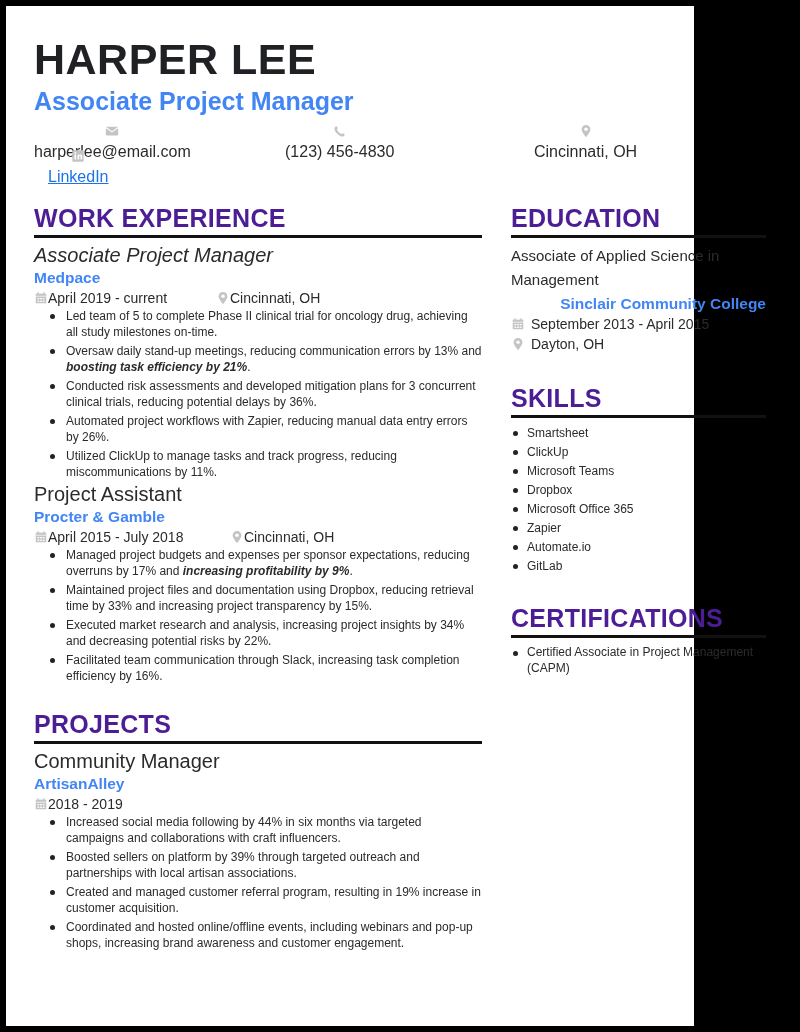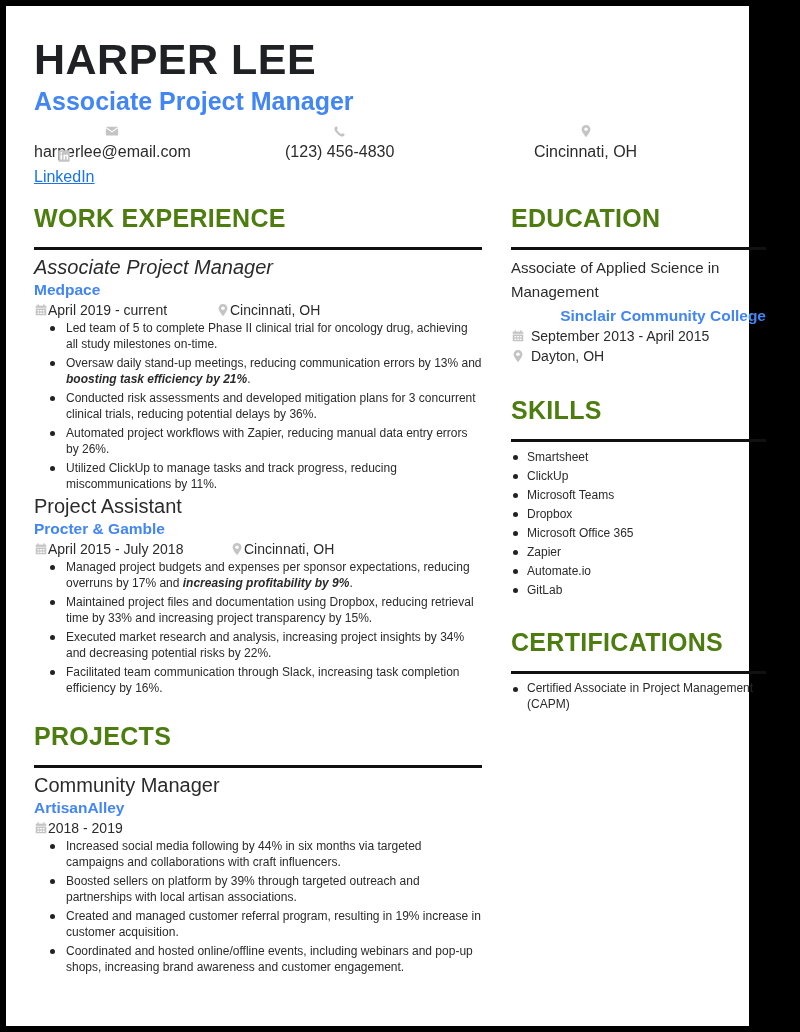--- a/index.html
+++ b/index.html
@@ -1,37 +1,37 @@
 <!DOCTYPE html>
 <html><head>
   <meta charset="utf-8">
   <style>
     * { box-sizing: border-box; margin: 0; padding: 0; }
     html, body { width: 800px; height: 1032px; background: #000; overflow: hidden; }
     body { font-family: "Liberation Sans", "DejaVu Sans", sans-serif; color: #2b2b2b; }
     .page {
-      position: absolute; left: 6px; top: 6px; width: 743px; height: 1020px;
+      position: absolute; left: 6px; top: 6px; width: 688px; height: 1020px;
       background: #ffffff;
     }
     .abs { position: absolute; }
     .name {
       left: 28px; top: 32px; font-size: 43px; font-weight: 900; letter-spacing: 0.5px;
       color: #1f2124; font-family: "Liberation Sans", sans-serif; line-height: 1;
     }
     .title {
       left: 28px; top: 83px; font-size: 25px; font-weight: 700; color: #4285f4; line-height: 1;
     }
     .contact { font-size: 16px; color: #2b2b2b; display: flex; align-items: center; gap: 6px; line-height: 1; flex-direction: column; }
     .contact a { color: #1a73e8; text-decoration: underline; }
     .icon { width: 14px; height: 14px; display: inline-block; flex: 0 0 auto; }
     .icon svg { width: 100%; height: 100%; display: block; }
 
     .section-title {
-      font-size: 25px; font-weight: 900; color: #4d7c0f; letter-spacing: 0.3px; line-height: 1;
-      padding-bottom: 16px; border-bottom: 3px solid #111; margin-bottom: 6px;
+      font-size: 25px; font-weight: 900; color: #4c1d95; letter-spacing: 0.3px; line-height: 1;
+      padding-bottom: 4px; border-bottom: 3px solid #111; margin-bottom: 6px;
     }
     .left-col { left: 28px; top: 200px; width: 448px; }
     .right-col { left: 505px; top: 200px; width: 255px; }
 
     .job-title { font-size: 20px; color: #2b2b2b; line-height: 1.15; }
     .job-title.italic { font-style: italic; }
     .company { font-size: 15.5px; font-weight: 700; color: #4285f4; line-height: 1.35; margin-top: 1px; }
     .meta { display: flex; align-items: center; font-size: 14px; color: #2b2b2b; line-height: 1.3; }
     .meta .item { display: flex; align-items: center; gap: 0; }
     .meta .date { width: 182px; }
@@ -90,21 +90,21 @@
   <div class="abs contact" style="left:528px; top:118px;">
     <span class="icon">
       <svg viewBox="0 0 16 16">
           <path d="M8 1 C5 1 3 3.2 3 6 C3 9.5 8 15 8 15 C8 15 13 9.5 13 6 C13 3.2 11 1 8 1 Z" fill="#c4c4c4"></path>
           <circle cx="8" cy="6" r="2" fill="#fff"></circle>
         </svg>
     </span>
     <span>Cincinnati, OH</span>
   </div>
 
-  <div class="abs contact" style="left:28px; top:143px;">
+  <div class="abs contact" style="left:42px; top:143px;">
     <span class="icon">
       <svg viewBox="0 0 16 16">
           <rect x="1.5" y="1.5" width="13" height="13" rx="1" fill="#c4c4c4"></rect>
           <rect x="4" y="6.5" width="1.8" height="5.5" fill="#fff"></rect>
           <circle cx="4.9" cy="4.5" r="1" fill="#fff"></circle>
           <path d="M7.5 6.5 H9.2 V7.4 C9.6 6.8 10.3 6.4 11 6.4 C12.3 6.4 12.8 7.2 12.8 8.6 V12 H11 V9 C11 8.3 10.7 7.9 10.1 7.9 C9.5 7.9 9.3 8.4 9.3 9 V12 H7.5 Z" fill="#fff"></path>
         </svg>
     </span>
     <a href="#">LinkedIn</a>
   </div>

